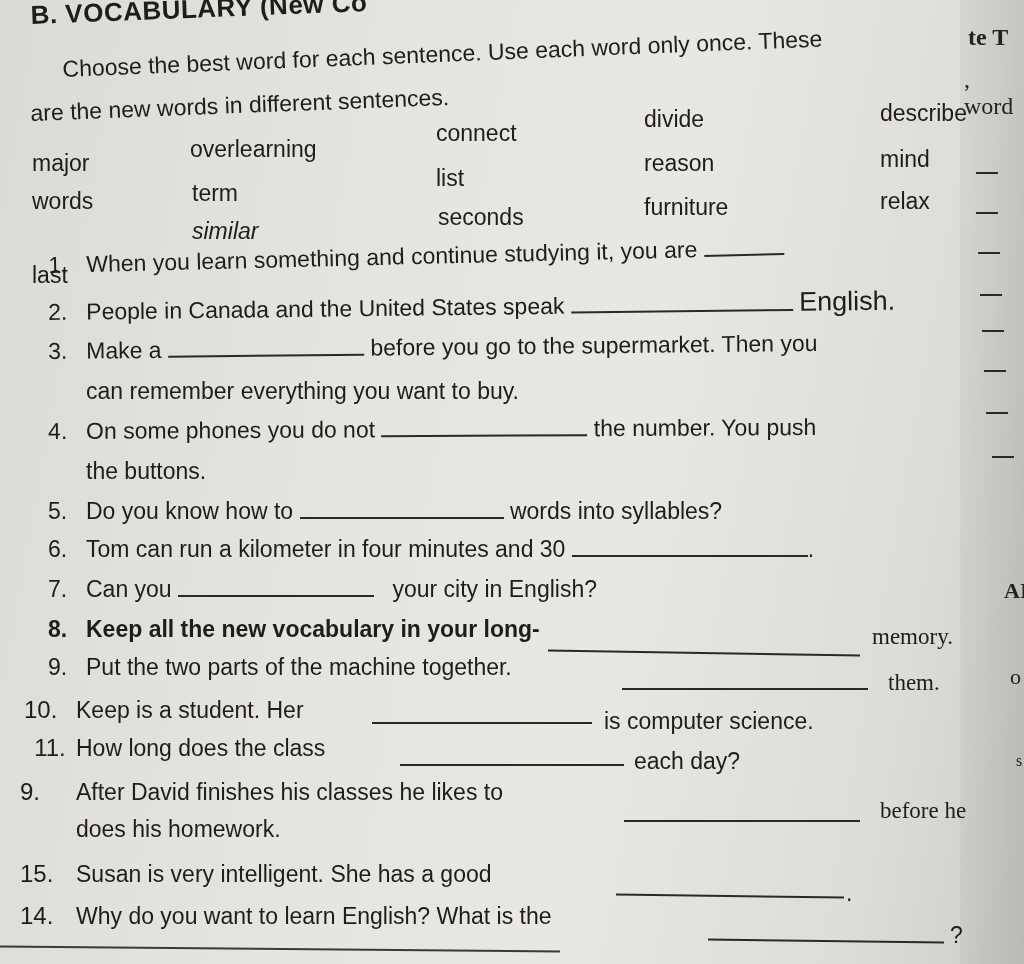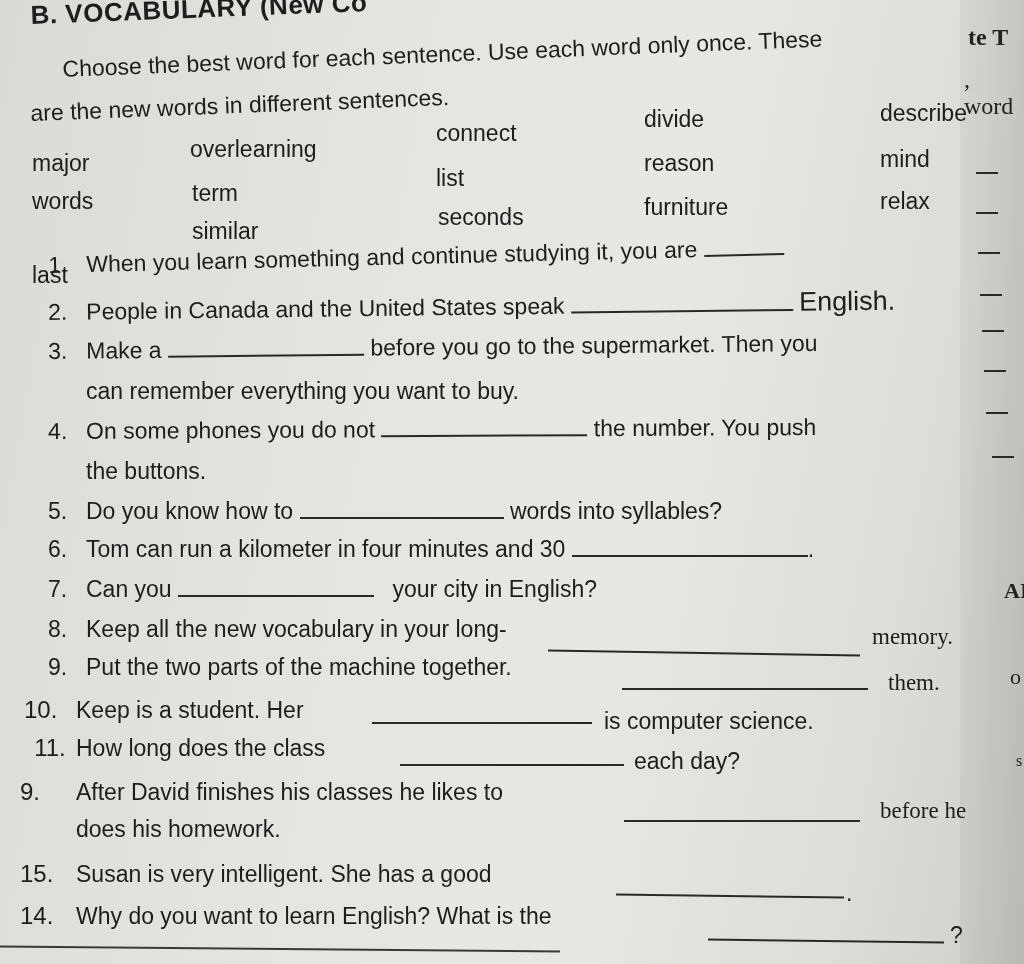--- a/index.html
+++ b/index.html
@@ -31,21 +31,21 @@
   <div class="abs instr" style="left:62px;top:56px;transform:rotate(-2.3deg);">Choose the best word for each sentence. Use each word only once. These</div>
   <div class="abs instr" style="left:30px;top:100px;transform:rotate(-2.2deg);">are the new words in different sentences.</div>
 
   <div>
     <div class="abs word" style="left:32px;top:150px;">major</div>
     <div class="abs word" style="left:32px;top:188px;">words</div>
     <div class="abs word" style="left:32px;top:226px;margin-top:36px;">last</div>
 
     <div class="abs word" style="left:190px;top:136px;">overlearning</div>
     <div class="abs word" style="left:192px;top:180px;">term</div>
-    <div class="abs word" style="left:192px;top:218px;">similar</div>
+    <div class="abs word" style="left:192px;top:218px;font-style:italic;">similar</div>
 
     <div class="abs word" style="left:436px;top:120px;">connect</div>
     <div class="abs word" style="left:436px;top:165px;">list</div>
     <div class="abs word" style="left:438px;top:204px;">seconds</div>
 
     <div class="abs word" style="left:644px;top:106px;">divide</div>
     <div class="abs word" style="left:644px;top:150px;">reason</div>
     <div class="abs word" style="left:644px;top:194px;">furniture</div>
 
     <div class="abs word" style="left:880px;top:100px;">describe</div>
@@ -89,21 +89,21 @@
       <span class="num">6.</span><span>Tom can run a kilometer in four minutes and 30</span>
       <span class="blank" style="width:236px;"></span><span>.</span>
     </div>
 
     <div class="abs q" style="left:48px;top:576px;">
       <span class="num">7.</span><span>Can you</span>
       <span class="blank" style="width:196px;"></span>
       <span style="margin-left:12px;">your city in English?</span>
     </div>
 
-    <div class="abs q" style="left:48px;top:616px;">
+    <div class="abs q" style="left:48px;top:616px;font-weight:bold;">
       <span class="num">8.</span><span>Keep all the new vocabulary in your long-</span>
     </div>
     <div class="abs" style="left:548px;top:652px;width:312px;height:2px;background:#2a2928;transform:rotate(0.9deg);"></div>
     <div class="abs q" style="left:872px;top:624px;font-family:'Liberation Serif',serif;">memory.</div>
 
     <div class="abs q" style="left:48px;top:654px;">
       <span class="num">9.</span><span>Put the two parts of the machine together.</span>
     </div>
     <div class="abs" style="left:622px;top:688px;width:246px;height:2px;background:#2a2928;"></div>
     <div class="abs q" style="left:888px;top:670px;font-family:'Liberation Serif',serif;">them.</div>

